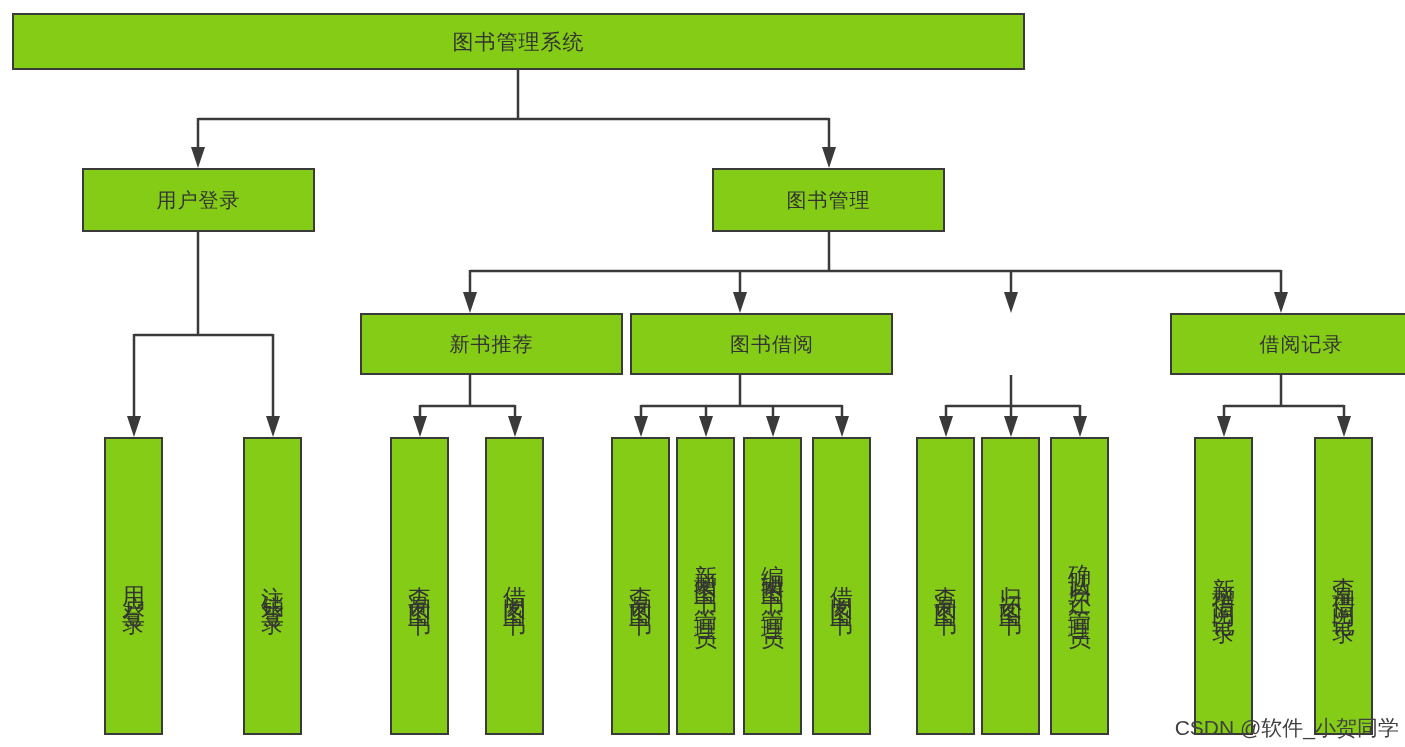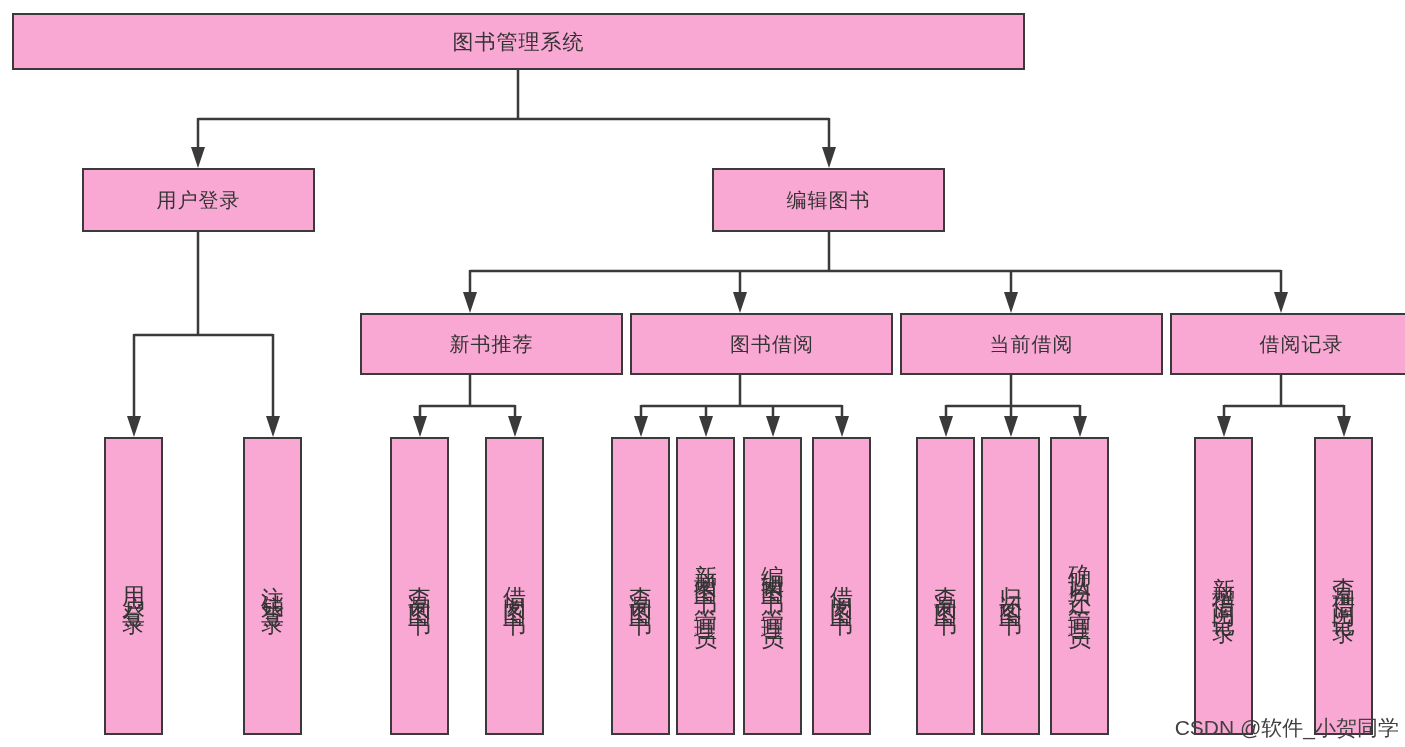--- a/index.html
+++ b/index.html
@@ -19,21 +19,21 @@
     position: absolute;
     left: 0; top: 0;
     width: 1405px;
     height: 747px;
     z-index: 1;
   }
   .box {
     position: absolute;
     box-sizing: border-box;
     border: 2.5px solid #3a3a3a;
-    background: #f9a8d4;
+    background: #84cc16;
     color: #333333;
     display: flex;
     align-items: center;
     justify-content: center;
     z-index: 2;
     text-align: right;
   }
   .h-box { font-size: 20px; letter-spacing: 1px; }
   .root-box { font-size: 21px; }
   .v-box {
@@ -102,25 +102,24 @@
       M634 416 H648 L641 437 Z  M699 416 H713 L706 437 Z
       M766 416 H780 L773 437 Z  M835 416 H849 L842 437 Z
       M939 416 H953 L946 437 Z  M1004 416 H1018 L1011 437 Z
       M1073 416 H1087 L1080 437 Z
       M1217 416 H1231 L1224 437 Z  M1337 416 H1351 L1344 437 Z"></path>
   </svg>
 
   <div id="box-root" class="box h-box root-box">图书管理系统</div>
 
   <div id="box-user-login" class="box h-box">用户登录</div>
-  <div id="box-book-mgmt" class="box h-box">编辑图书</div>
+  <div id="box-book-mgmt" class="box h-box">图书管理</div>
 
   <div id="box-g0" class="box h-box group-box">新书推荐</div>
   <div id="box-g1" class="box h-box group-box">图书借阅</div>
-  <div id="box-g2" class="box h-box group-box">当前借阅</div>
   <div id="box-g3" class="box h-box group-box">借阅记录</div>
 
   <div id="leaf-u0" class="box v-box leaf-box">用户登录</div>
   <div id="leaf-u1" class="box v-box leaf-box">注销登录</div>
 
   <div id="leaf-g0a" class="box v-box leaf-box">查询图书</div>
   <div id="leaf-g0b" class="box v-box leaf-box">借阅图书</div>
 
   <div id="leaf-g1a" class="box v-box leaf-box">查询图书</div>
   <div id="leaf-g1b" class="box v-box leaf-box">新增图书（管理员）</div>

